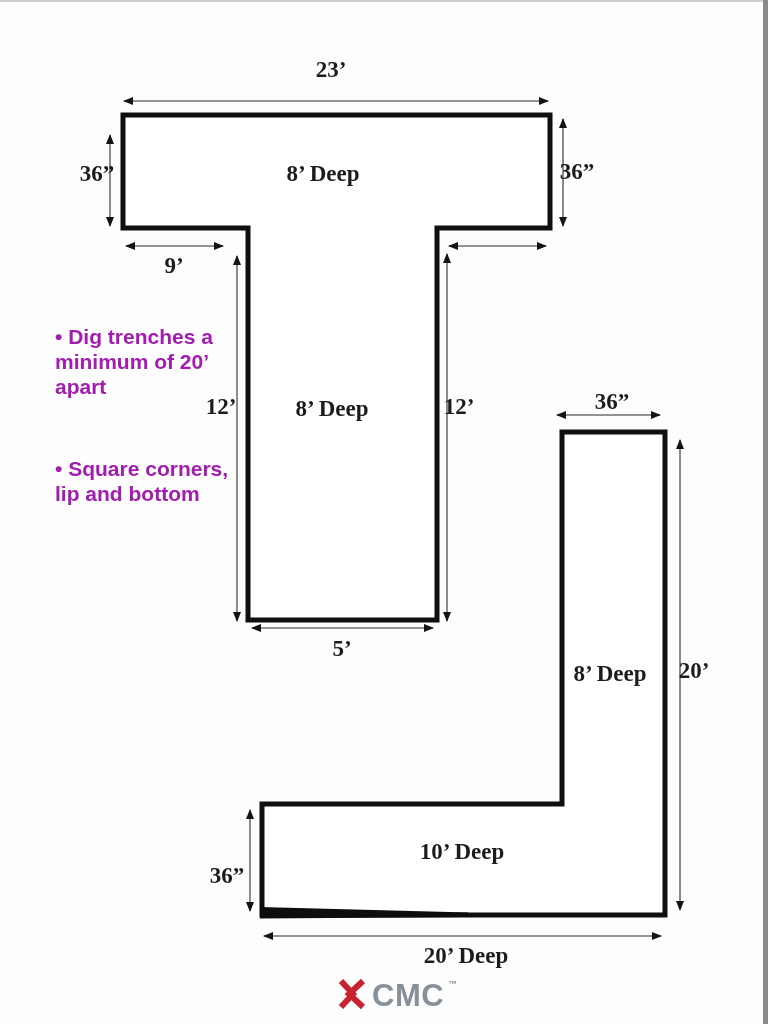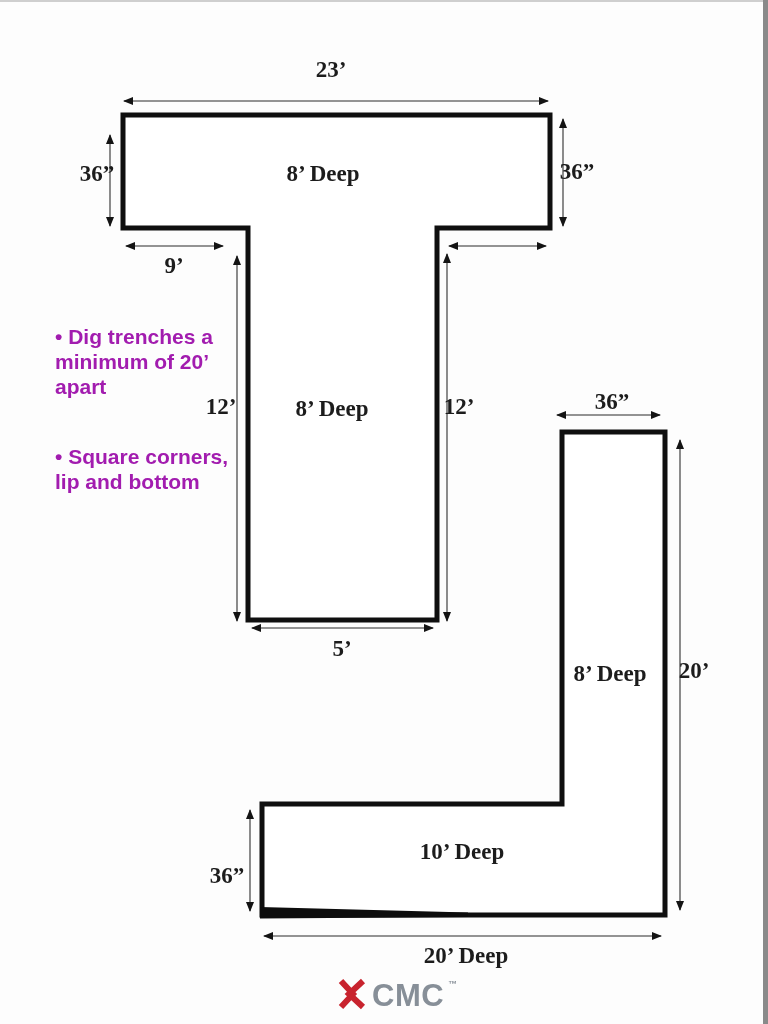--- a/index.html
+++ b/index.html
@@ -9,21 +9,21 @@
   #right-edge{position:absolute;right:0;top:0;width:5px;height:1024px;background:#8a8a8a;}
   svg{position:absolute;left:0;top:0;}
   .outline{fill:#ffffff;stroke:#0f0f0f;stroke-width:5;stroke-linejoin:miter;}
   .dim{stroke:#6f6f6f;stroke-width:1.6;fill:none;}
   .lbl{font-family:"Liberation Serif", serif;font-weight:bold;font-size:23px;fill:#1c1c1c;
        text-anchor:middle;}
   .note{position:absolute;left:55px;width:210px;white-space:pre-line;
         font-family:Liberation Sans, sans-serif;font-weight:bold;font-size:21px;
         line-height:1.2;color:#a21caf;}
   #note-1{top:324px;}
-  #note-2{top:444px;}
+  #note-2{top:456px;}
   .logo-mark{fill:none;stroke-width:6;stroke-linejoin:miter;stroke-linecap:butt;}
   .logo-text{font-family:"Liberation Sans", sans-serif;font-weight:bold;font-size:31px;
              letter-spacing:0.5px;text-anchor:start;}
   .logo-tm{font-family:"Liberation Sans", sans-serif;font-weight:bold;font-size:9px;}
 </style>
 </head>
 <body>
 
 <div id="page">
   <div id="top-edge"></div>

